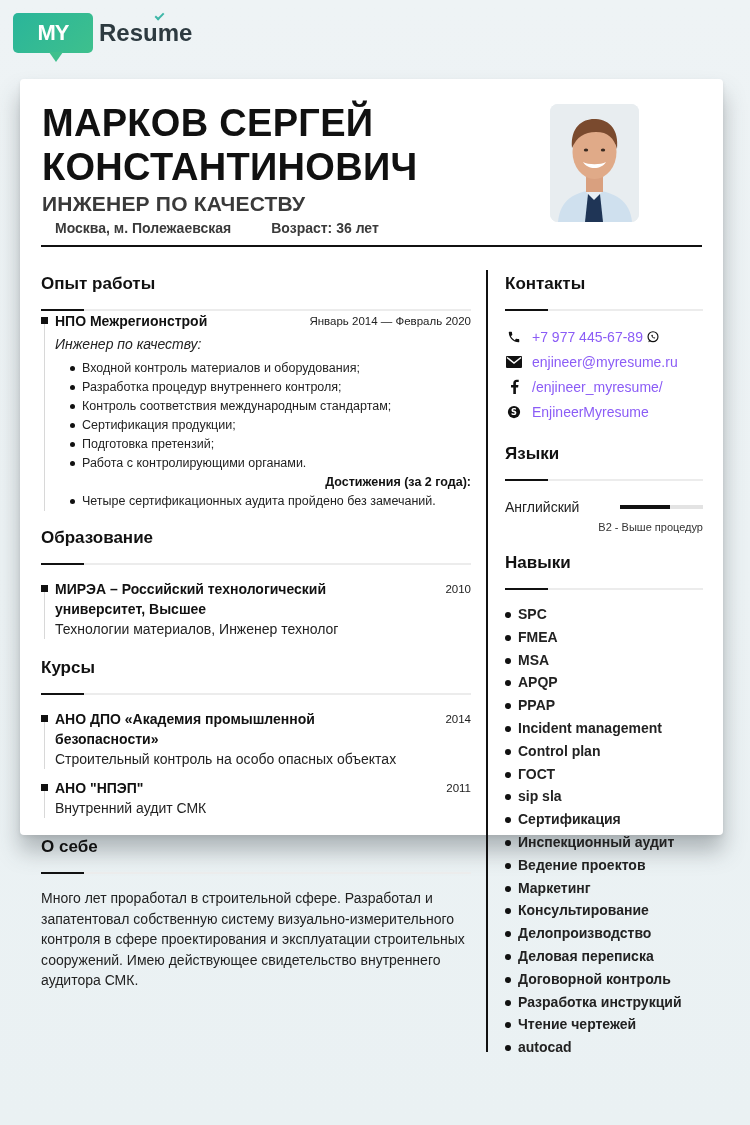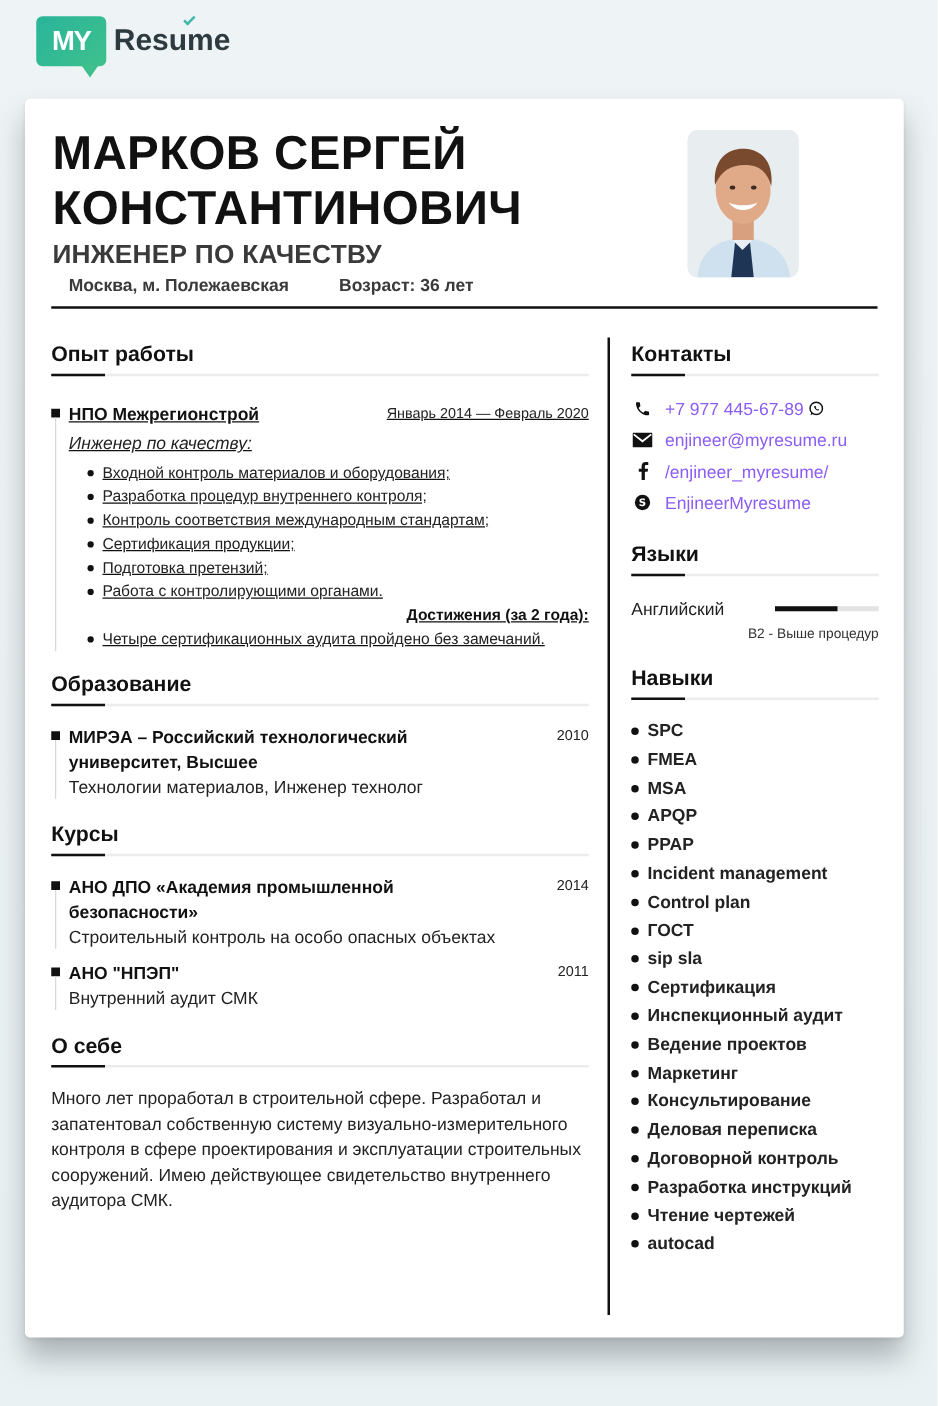--- a/index.html
+++ b/index.html
@@ -7,39 +7,39 @@
   body {
     background: linear-gradient(180deg, #eef3f5 0%, #eaf1f3 100%);
     font-family: "Liberation Sans", "DejaVu Sans", sans-serif;
     color: #111;
     position: relative;
     overflow: hidden;
   }
   
   .logo { position: absolute; left: 13px; top: 13px; display: flex; align-items: center; }
   .logo-badge {
-    position: relative; width: 56px; height: 40px; border-radius: 5px;
+    position: relative; width: 80px; height: 40px; border-radius: 5px;
     background: linear-gradient(135deg, #2ab59a 0%, #3ec08d 100%);
     color: #fff; font-weight: 700; font-size: 22px; letter-spacing: -1px;
-    display: flex; align-items: center; justify-content: center; margin-left: 16px;
+    display: flex; align-items: center; justify-content: center;
   }
   .logo-badge::after {
     content: ""; position: absolute; left: 36px; bottom: -9px;
     border-left: 7px solid transparent; border-right: 7px solid transparent;
     border-top: 10px solid #3ec08d; transform: skewX(-20px);
   }
   .logo-text { margin-left: 6px; font-size: 24px; font-weight: 700; color: #2d3a40; position: relative; }
   .logo-check {
     position: absolute; left: 56px; top: -6px; width: 9px; height: 5px;
     border-left: 2px solid #3eb7a8; border-bottom: 2px solid #3eb7a8; transform: rotate(-45deg);
   }
 
   
   .card {
-    position: absolute; left: 20px; top: 79px; width: 703px; height: 991px;
+    position: absolute; left: 20px; top: 79px; width: 703px; height: 756px;
     background: #fff; border-radius: 4px;
     box-shadow: 0 16px 22px rgba(60,70,75,0.35), 0 2px 4px rgba(0,0,0,0.08);
   }
   .name {
     position: absolute; left: 22px; top: 22px; font-size: 38px; line-height: 44px;
     font-weight: 700; letter-spacing: 0.3px; color: #111;
   }
   .position {
     position: absolute; left: 22px; top: 113px; font-size: 21px; font-weight: 700;
     color: #3a3a3a; letter-spacing: 0.2px;
@@ -50,21 +50,21 @@
     position: absolute; left: 530px; top: 25px; width: 89px; height: 118px;
     border-radius: 8px; overflow: hidden; background: #e9eef2;
   }
 
   
   .col-left { position: absolute; left: 21px; top: 195px; width: 430px; }
   .col-right { position: absolute; left: 485px; top: 195px; width: 198px; }
   .vdivider { position: absolute; left: 466px; top: 191px; width: 2px; height: 782px; background: #111; }
 
   .section-title {
-    font-size: 17px; font-weight: 700; color: #111; padding-bottom: 5px;
+    font-size: 17px; font-weight: 700; color: #111; padding-bottom: 15px;
     position: relative; border-bottom: 2px solid #ececec;
   }
   .section-title::after {
     content: ""; position: absolute; left: 0; bottom: -2px; width: 43px; height: 2px; background: #111;
   }
 
   .timeline { position: relative; padding-left: 14px; margin-left: 0; }
   .entry { position: relative; padding-left: 0; }
   .entry::before {
     content: ""; position: absolute; left: -14px; top: 6px; width: 7px; height: 7px; background: #111;
@@ -140,21 +140,21 @@
   </div>
 
   <div class="header-rule"></div>
 
   <div class="vdivider"></div>
 
   <div class="col-left">
 
     <section>
       <div class="section-title">Опыт работы</div>
-      <div class="timeline" style="margin-top:20px;text-decoration:underline;">
+      <div class="timeline" style="margin-top:0;">
         <div class="entry">
           <div class="entry-head">
             <span class="entry-title">НПО Межрегионстрой</span>
             <span class="entry-date">Январь 2014 — Февраль 2020</span>
           </div>
           <div class="entry-role">Инженер по качеству:</div>
           <ul class="bullets">
             <li>Входной контроль материалов и оборудования;</li>
             <li>Разработка процедур внутреннего контроля;</li>
             <li>Контроль соответствия международным стандартам;</li>
@@ -278,20 +278,21 @@
           <li>PPAP</li>
           <li>Incident management</li>
           <li>Control plan</li>
           <li>ГОСТ</li>
           <li>sip sla</li>
           <li>Сертификация</li>
           <li>Инспекционный аудит</li>
           <li>Ведение проектов</li>
           <li>Маркетинг</li>
           <li>Консультирование</li>
+          <li>Делопроизводство</li>
           <li>Деловая переписка</li>
           <li>Договорной контроль</li>
           <li>Разработка инструкций</li>
           <li>Чтение чертежей</li>
           <li>autocad</li>
         </ul>
     </section>
   </div>
 </div>
 

